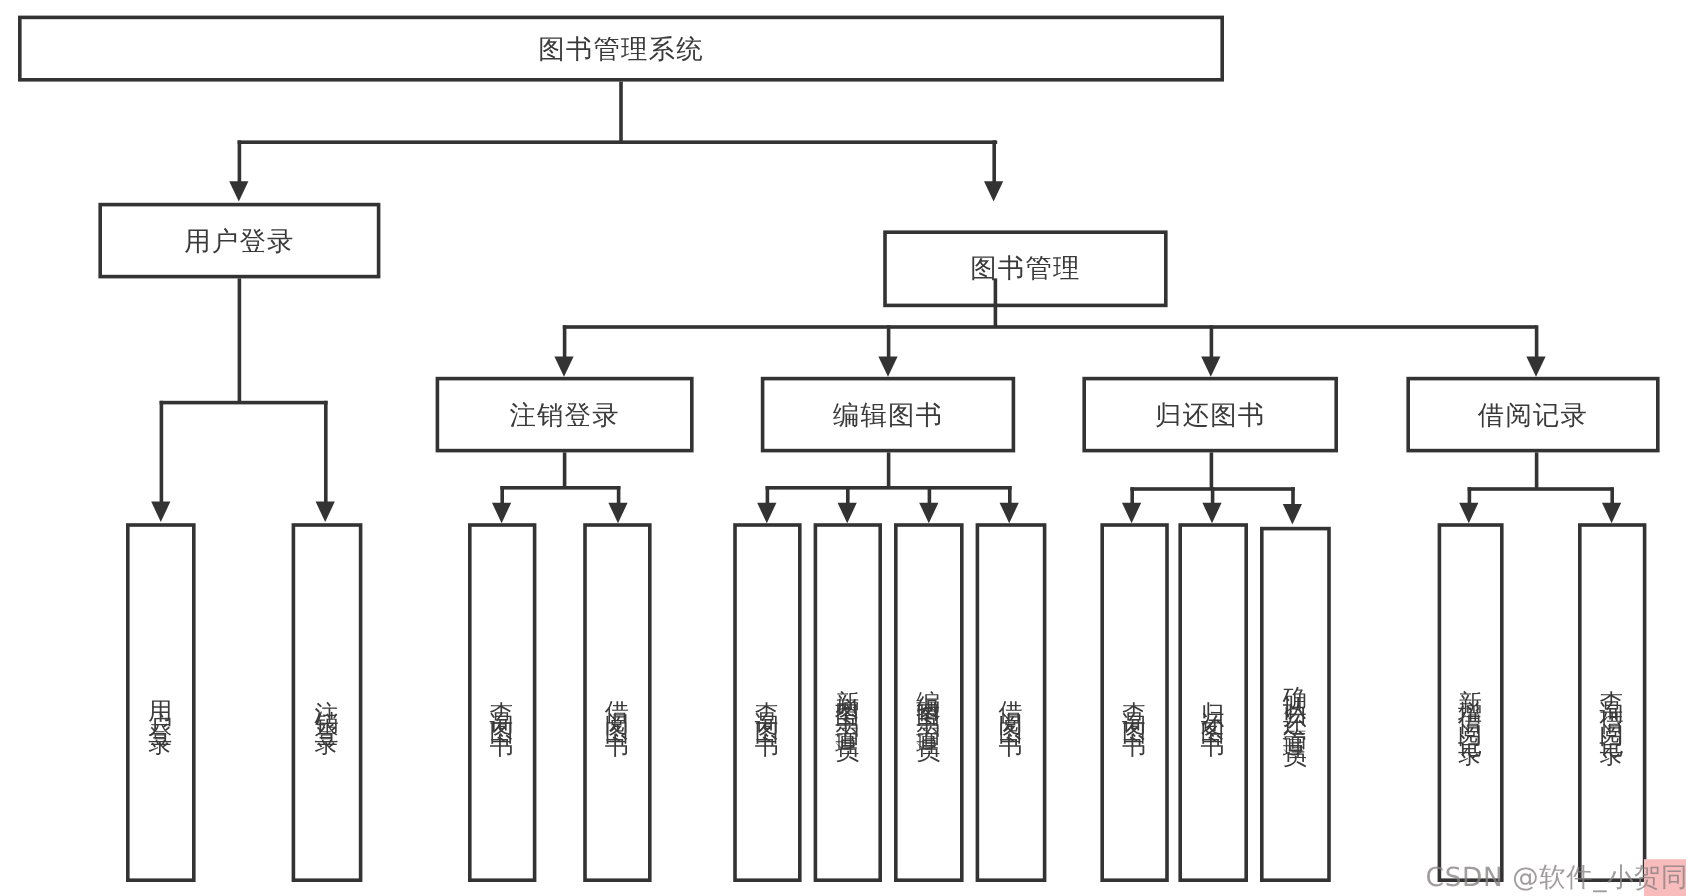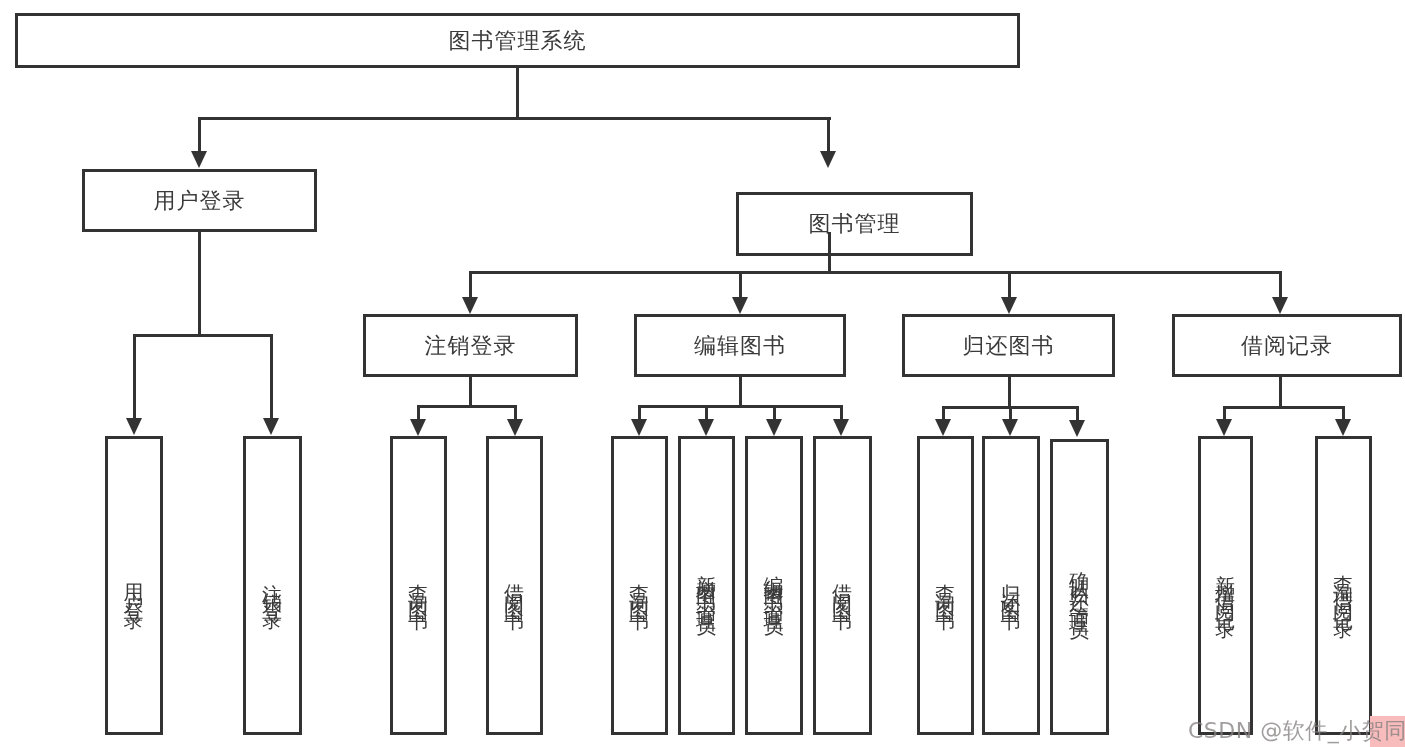--- a/index.html
+++ b/index.html
@@ -75,21 +75,21 @@
 
   <div class="box" style="left:363px;top:314px;width:215px;height:63px;">
     <span class="h-label">注销登录</span>
   </div>
   <div class="box" style="left:634px;top:314px;width:212px;height:63px;">
     <span class="h-label">编辑图书</span>
   </div>
   <div class="box" style="left:902px;top:314px;width:213px;height:63px;">
     <span class="h-label">归还图书</span>
   </div>
-  <div class="box" style="left:1172px;top:314px;width:230px;height:63px;">
+  <div class="box" style="left:1172px;top:314px;width:211px;height:63px;">
     <span class="h-label">借阅记录</span>
   </div>
 
   <div class="vline" style="left:469px;top:377px;height:30px;"></div>
   <div class="hline" style="left:417px;top:405px;width:100px;"></div>
   <div class="vline" style="left:417px;top:405px;height:15px;"></div>
   <div class="arr" style="left:410px;top:419px;"></div>
   <div class="vline" style="left:514px;top:405px;height:15px;"></div>
   <div class="arr" style="left:507px;top:419px;"></div>
 

